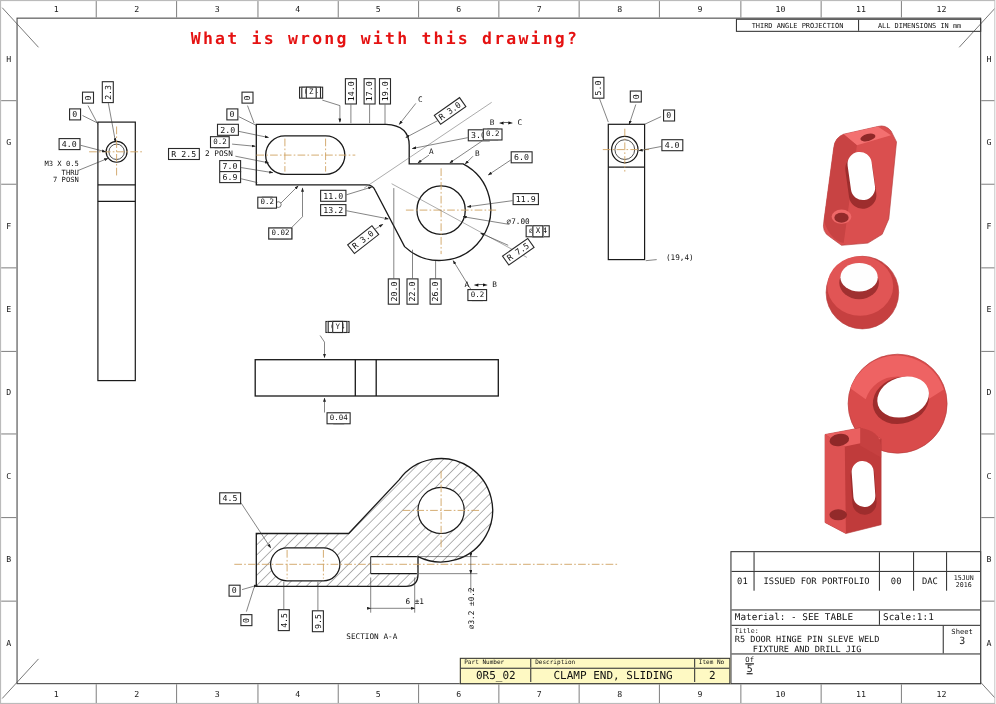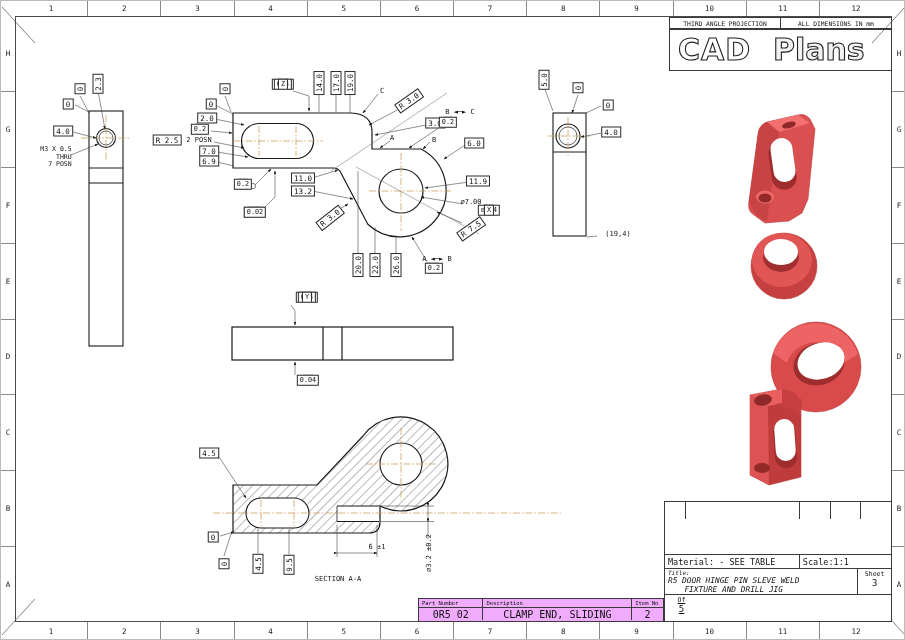--- a/index.html
+++ b/index.html
@@ -36,24 +36,24 @@
   .frow{display:flex;}
   .fcell{border:1px solid #2a2a2a;font-size:6.8px;line-height:8.5px;padding:0 2px;margin-left:-1px;margin-top:-1px;background:#fff;white-space:nowrap;}
   
   .tb{position:absolute;left:663px;top:500px;width:228px;height:121px;border:1.5px solid #3a3a3a;box-sizing:border-box;background:#fff;}
   .tb .row{position:absolute;left:0;width:100%;display:flex;box-sizing:border-box;border-top:1px solid #3a3a3a;}
   .tb .row.first{border-top:none;}
   .tb .c{border-right:1px solid #3a3a3a;box-sizing:border-box;display:flex;align-items:center;justify-content:center;
          text-align:center;overflow:hidden;white-space:pre-line;}
   .tb .c.last{border-right:none;}
   .tb .c.left{justify-content:flex-start;text-align:left;padding-left:3px;}
-  .tb .c.col{flex-direction:column;align-items:flex-start;justify-content:flex-end;padding:1px 0 0 3px;font-style:italic;}
+  .tb .c.col{flex-direction:column;align-items:flex-start;justify-content:center;padding:1px 0 0 3px;}
   .tb .c.colc{flex-direction:column;align-items:center;justify-content:flex-start;padding-top:1px;}
   
-  .ps{position:absolute;left:417px;top:597px;width:246px;height:24px;border:1.5px solid #3a3a3a;box-sizing:border-box;background:#f0abfc;}
+  .ps{position:absolute;left:417px;top:597px;width:246px;height:24px;border:1.5px solid #3a3a3a;box-sizing:border-box;background:#fef9c3;}
   .ps .hr,.ps .vr{display:flex;box-sizing:border-box;}
   .ps .hr{height:8px;font-size:5.5px;}
   .ps .vr{height:13px;border-top:1px solid #3a3a3a;font-size:10px;}
   .ps .cell{border-right:1px solid #3a3a3a;box-sizing:border-box;display:flex;align-items:center;overflow:hidden;white-space:nowrap;padding-left:3px;}
   .ps .cell.last{border-right:none;}
   .ps .vr .cell{justify-content:center;padding-left:0;}
 </style>
 </head>
 <body>
 
@@ -273,32 +273,27 @@
       <span>H</span>
       <span>G</span>
       <span>F</span>
       <span>E</span>
       <span>D</span>
       <span>C</span>
       <span>B</span>
       <span>A</span>
     </div>
 
+  <div class="heading">What is wrong with this drawing?</div>
 
   <div class="hstrip">
     <div>THIRD ANGLE PROJECTION</div>
     <div>ALL DIMENSIONS IN mm</div>
   </div>
 
-  <div class="logo">
-    <svg width="221" height="40">
-      <text x="8" y="30" font-family="DejaVu Sans, sans-serif" font-size="30" font-weight="bold" fill="#ffffff" stroke="#222" stroke-width="1.1" letter-spacing="1">CAD</text>
-      <text x="103" y="30" font-family="DejaVu Sans, sans-serif" font-size="30" font-weight="bold" fill="#f2f2f2" stroke="#222" stroke-width="1.1">Plans</text>
-    </svg>
-  </div>
 
   <div id="ann">
       <div class="dbox" style="left: 79px; top: 88px; transform: translate(-50%, -50%) rotate(-90deg);">0</div>
       <div class="dbox" style="left: 97px; top: 83px; transform: translate(-50%, -50%) rotate(-90deg);">2.3</div>
       <div class="dbox" style="left: 67px; top: 103px;">0</div>
       <div class="dbox" style="left: 62px; top: 130px;">4.0</div>
       <div class="dnote" style="left: 55px; top: 156px;">M3 X 0.5
  THRU
 7 POSN</div>
       <div class="fcf" style="left: 283px; top: 84px;">
@@ -416,20 +411,28 @@
     </div>
 
   <div class="tb">
     <div class="row first" style="top:0;height:17px;">
       <div class="c" style="width:21px;"></div>
       <div class="c" style="width:115px;"></div>
       <div class="c" style="width:31px;"></div>
       <div class="c" style="width:31px;"></div>
       <div class="c last" style="width:30px;"></div>
     </div>
+    <div class="row" style="top:17px;height:18px;font-size:8px;">
+      <div class="c" style="width:21px;">01</div>
+      <div class="c" style="width:115px;">ISSUED FOR PORTFOLIO</div>
+      <div class="c" style="width:31px;">00</div>
+      <div class="c" style="width:31px;">DAC</div>
+      <div class="c last" style="width:30px;font-size:6px;line-height:7px;">15JUN
+2016</div>
+    </div>
     <div class="row" style="top:52px;height:14px;font-size:8.5px;">
       <div class="c left" style="width:136px;">Material: - SEE TABLE</div>
       <div class="c left last" style="width:92px;">Scale:1:1</div>
     </div>
     <div class="row" style="top:66px;height:26px;">
       <div class="c col" style="width:195px;">
         <div style="font-size:6px;">Title:</div>
         <div style="font-size:7.8px;line-height:9px;white-space:pre;">R5 DOOR HINGE PIN SLEVE WELD
 FIXTURE AND DRILL JIG</div>
       </div>

